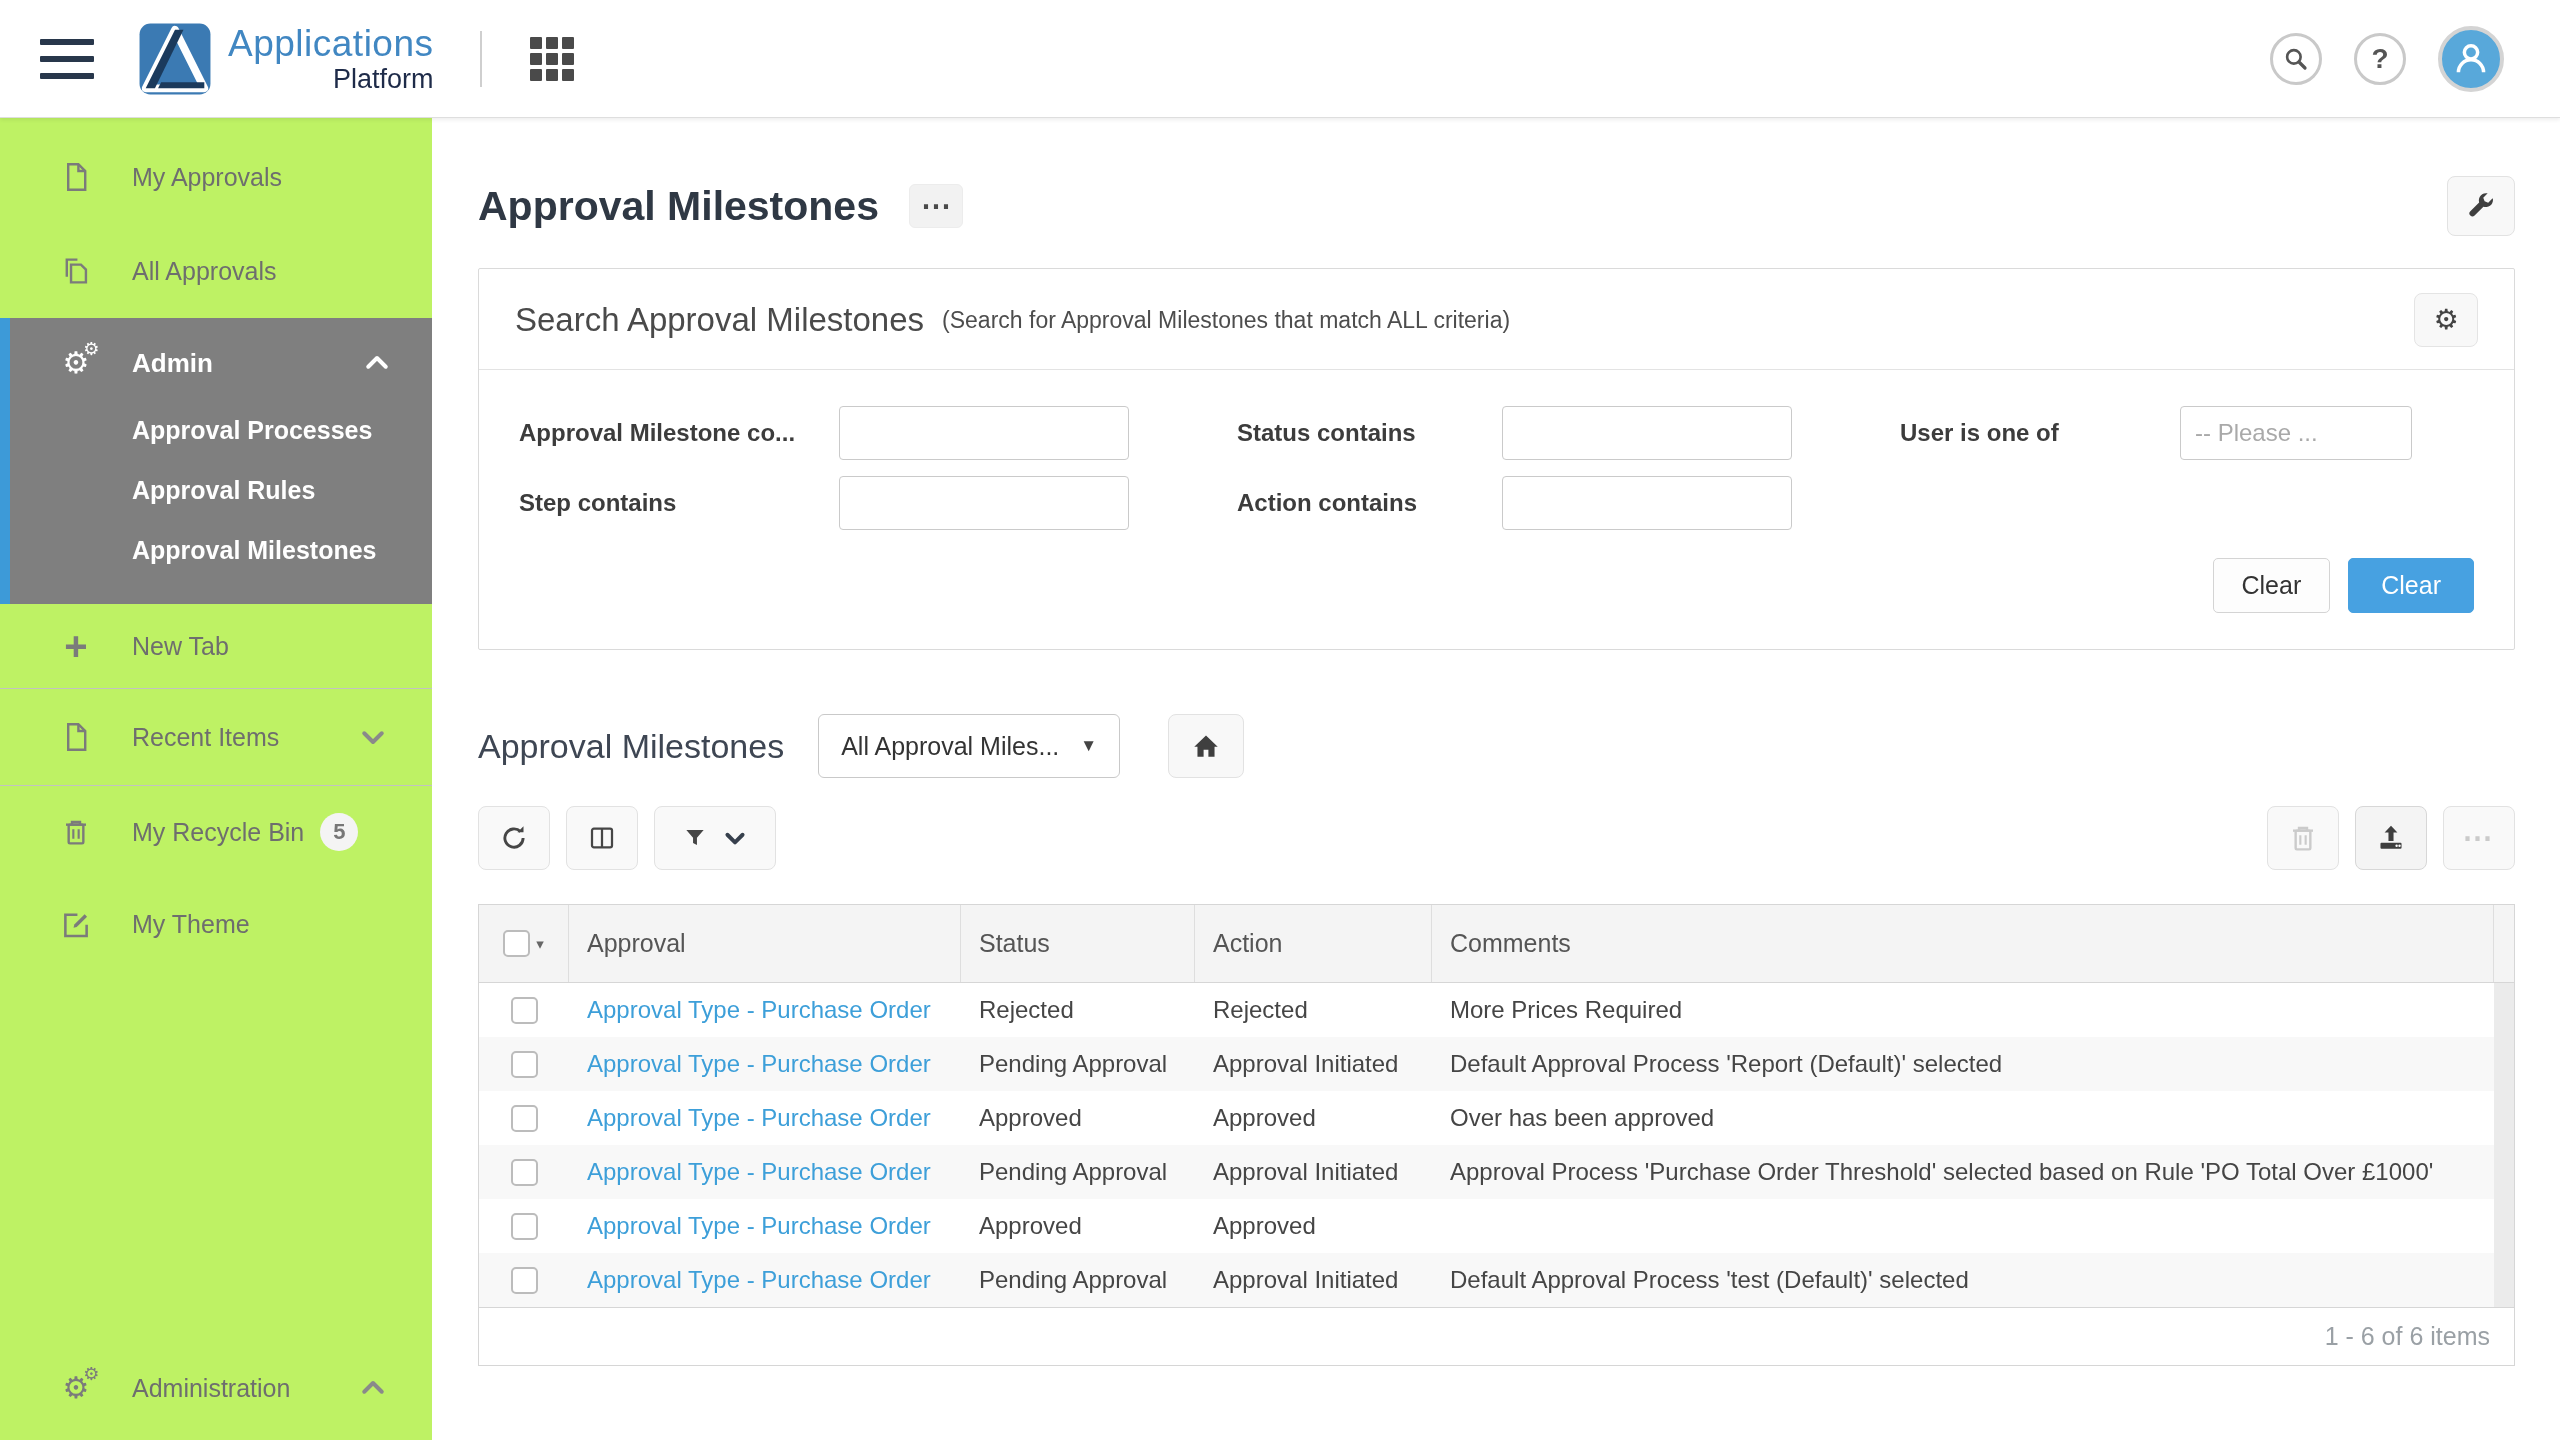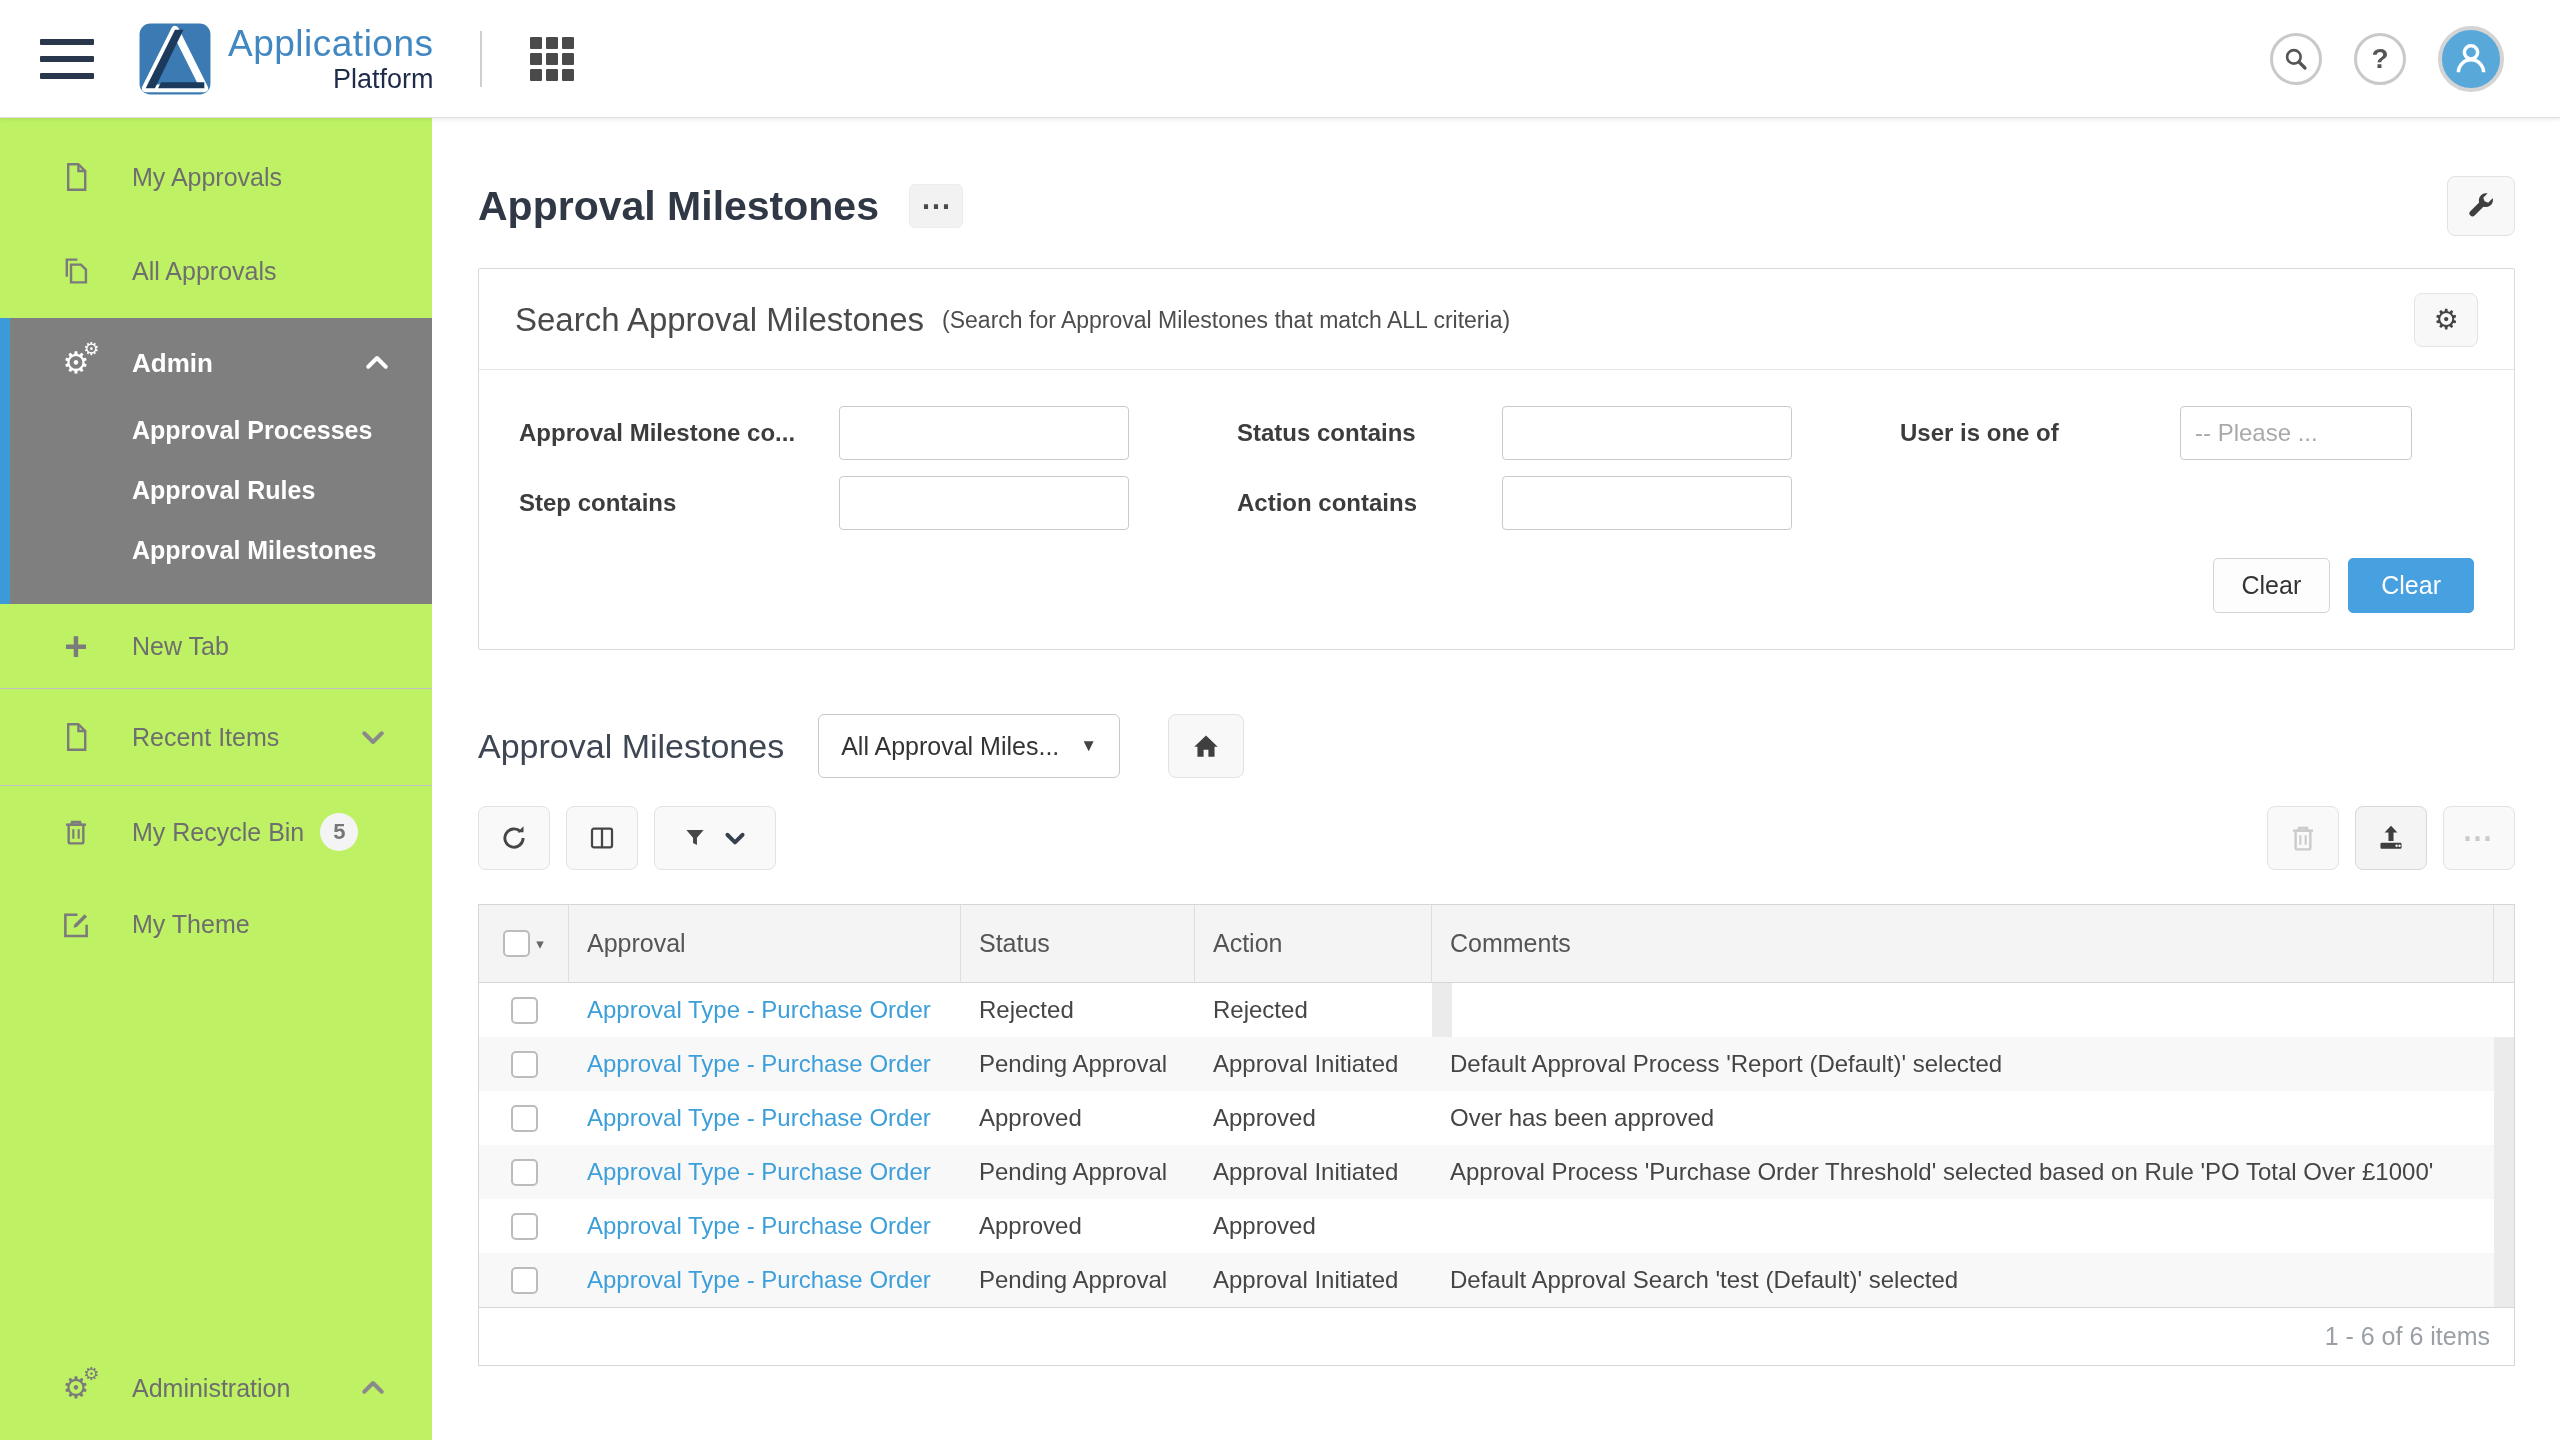--- a/index.html
+++ b/index.html
@@ -426,20 +426,21 @@
 
     <div class="trow tbody-row">
       <div class="cell c-check">
           <span class="checkbox"></span>
         </div>
       <div class="cell c-approval">
           <a class="row-link">Approval Type - Purchase Order</a>
         </div>
       <div class="cell c-status">Rejected</div>
       <div class="cell c-action">Rejected</div>
+      <div class="cell c-comments">More Prices Required</div>
       <div class="cell c-scroll"></div>
     </div>
     <div class="trow tbody-row alt">
       <div class="cell c-check">
           <span class="checkbox"></span>
         </div>
       <div class="cell c-approval">
           <a class="row-link">Approval Type - Purchase Order</a>
         </div>
       <div class="cell c-status">Pending Approval</div>
@@ -485,21 +486,21 @@
     </div>
     <div class="trow tbody-row alt">
       <div class="cell c-check">
           <span class="checkbox"></span>
         </div>
       <div class="cell c-approval">
           <a class="row-link">Approval Type - Purchase Order</a>
         </div>
       <div class="cell c-status">Pending Approval</div>
       <div class="cell c-action">Approval Initiated</div>
-      <div class="cell c-comments">Default Approval Search 'test (Default)' selected</div>
+      <div class="cell c-comments">Default Approval Process 'test (Default)' selected</div>
       <div class="cell c-scroll"></div>
     </div>
 
     <div class="tfoot">
       <span>1 - 6 of 6 items</span>
     </div>
   </div>
 
 </div>
 

